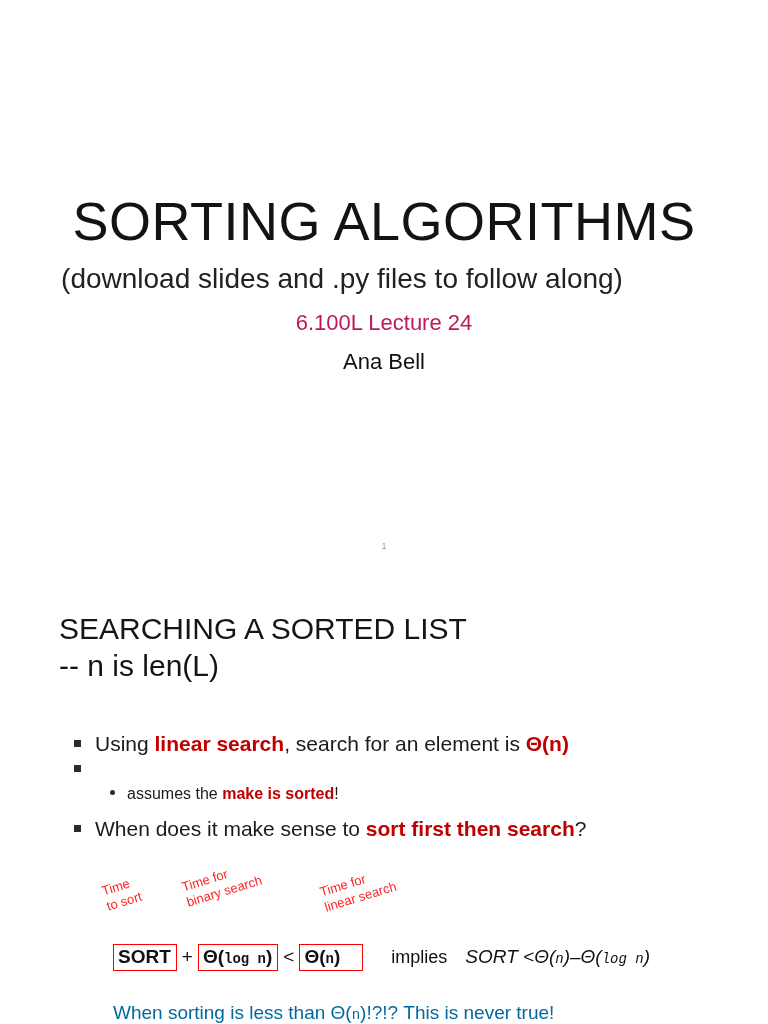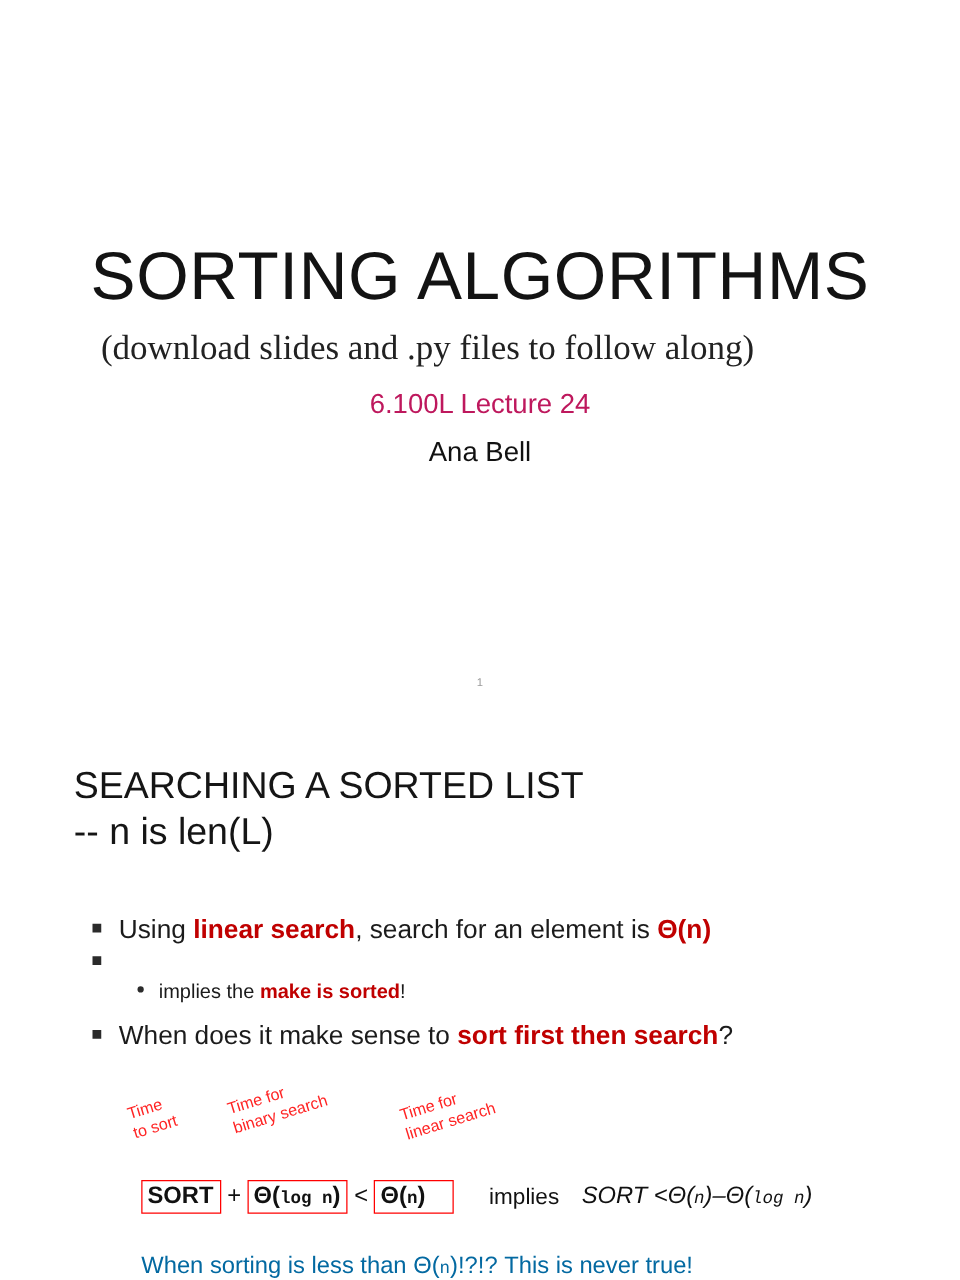--- a/index.html
+++ b/index.html
@@ -19,21 +19,20 @@
     position:absolute; left:0; top:188px; width:768px;
     text-align:center;
     font-size:54px; font-weight:300; letter-spacing:0.5px;
     line-height:1.0; color:#131313;
   }
   .deck-subtitle {
     position:absolute; left:0; top:256px; width:684px;
     text-align:center;
     font-size:28px; font-weight:300; color:#222;
     line-height:1.2;
-    font-family:Liberation Serif, serif;
   }
   .deck-lecture {
     position:absolute; left:0; top:304px; width:768px;
     text-align:center; font-size:22px; font-weight:400; color:#be185d;
   }
   .deck-author {
     position:absolute; left:0; top:343px; width:768px;
     text-align:center; font-size:22px; font-weight:400; color:#111;
   }
   .slide-number {
@@ -125,21 +124,21 @@
     <div class="bullets" id="bullet-list">
         <div class="b-row">
           <span class="marker-sq"></span>
           <span class="b-text"><span>Using </span><span class="hi">linear search</span><span>, search for an element is </span><span class="hi">Θ(n)</span></span>
         </div>
         <div class="b-row">
           <span class="marker-sq"></span>
         </div>
         <div class="b-row sub">
           <span class="marker-dot"></span>
-          <span class="b-text"><span>implies the </span><span class="hi">make is sorted</span><span>!</span></span>
+          <span class="b-text"><span>assumes the </span><span class="hi">make is sorted</span><span>!</span></span>
         </div>
         <div class="b-row">
           <span class="marker-sq"></span>
           <span class="b-text"><span>When does it make sense to </span><span class="hi">sort first then search</span><span>?</span></span>
         </div>
       </div>
   </section>
 
   <div class="annot a1">Time
 to sort</div>

